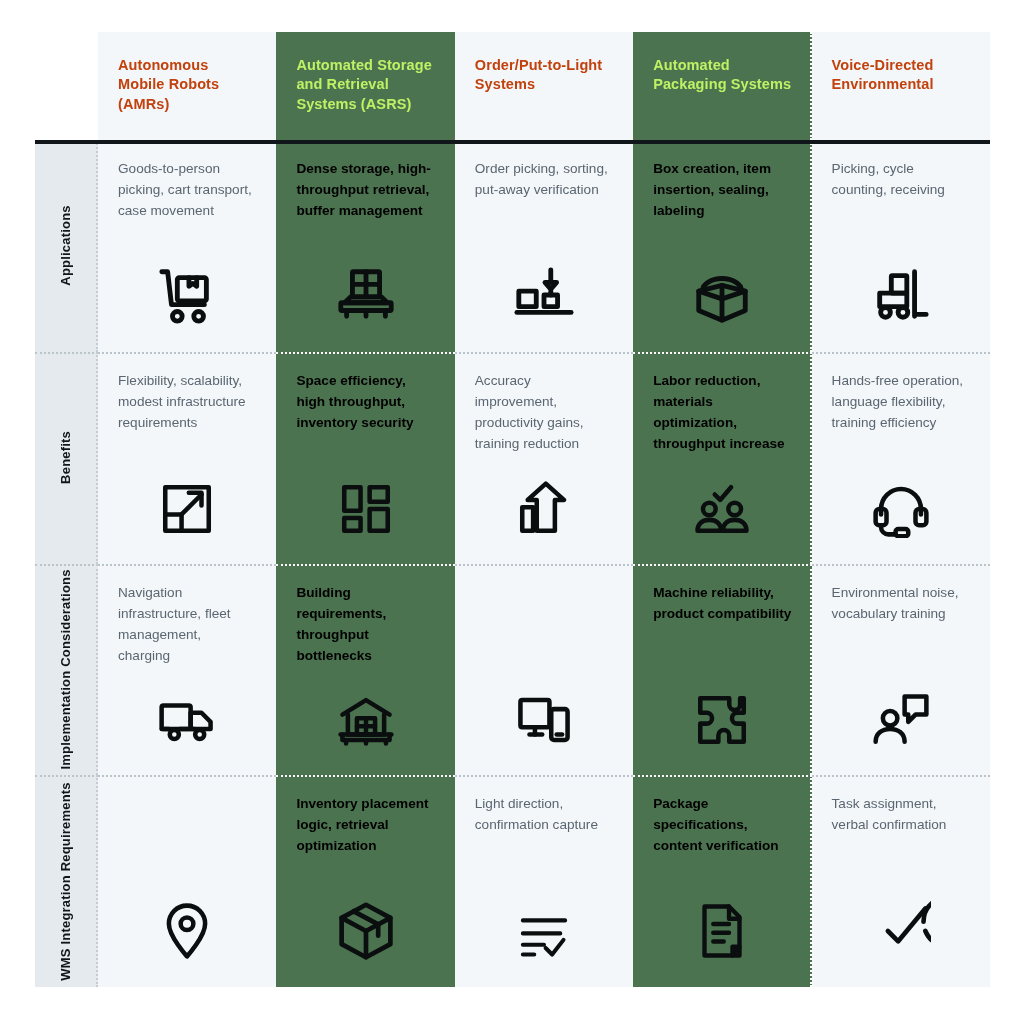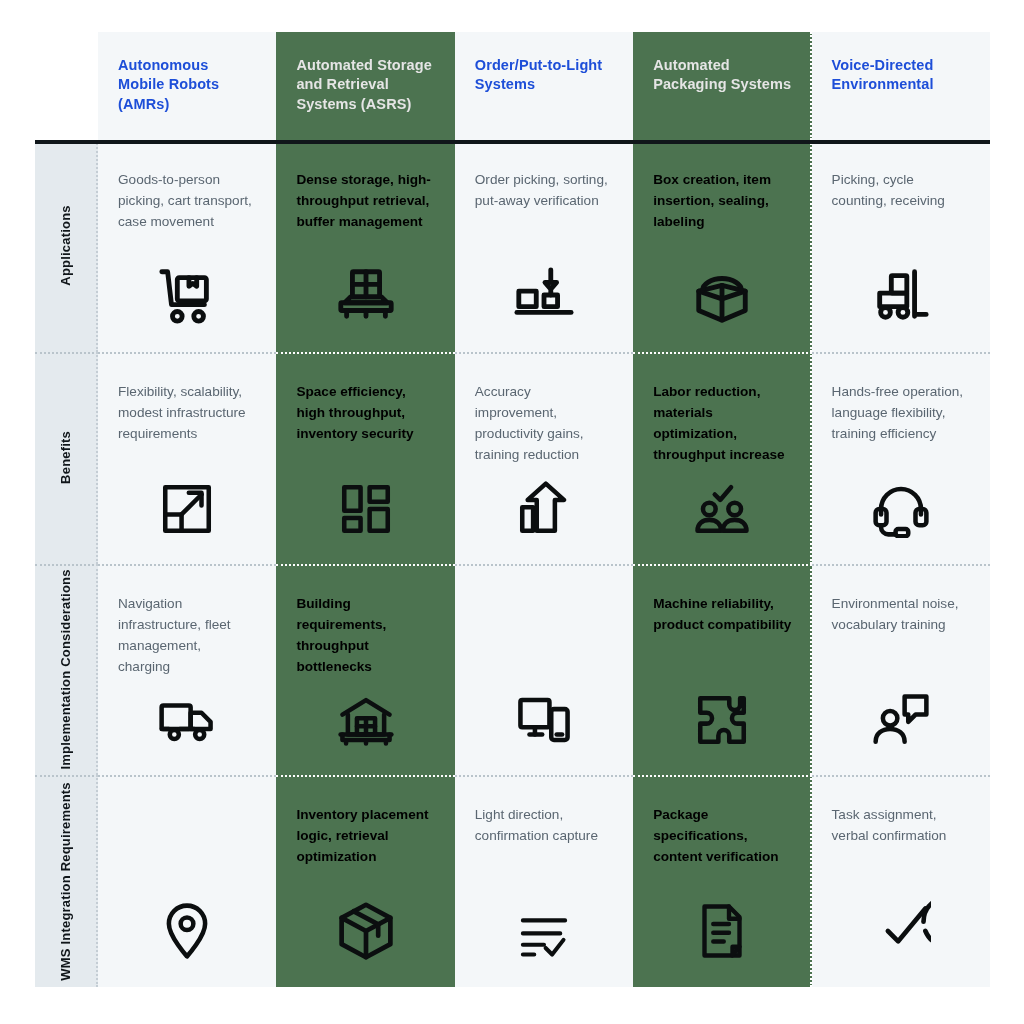--- a/index.html
+++ b/index.html
@@ -32,26 +32,26 @@
 
   
   .hcell{
     position:relative;
     padding:24px 18px 0 20px;
     box-sizing:border-box;
     background:#f4f7f9;
     font-size:14.5px;
     font-weight:700;
     line-height:1.33;
-    color:#1d4ed8;
+    color:#c2410c;
     letter-spacing:.1px;
   }
   .hcell.hl{
     background:#4c7350;
-    color:#e5e5e5;
+    color:#bef264;
   }
   .hcell.dashright::after{
     content:"";
     position:absolute;right:0;top:0;bottom:0;
     border-right:2px dotted #ffffff;
   }
 
   
   .headrule{
     position:absolute;
@@ -89,21 +89,21 @@
   .rlabel::after{
     content:"";
     position:absolute;right:0;top:0;bottom:0;
     border-right:2px dotted #c4cdd4;
   }
 
   
   .cell{
     position:relative;
     box-sizing:border-box;
-    padding:29px 20px 0 20px;
+    padding:18px 20px 0 20px;
     background:#f4f7f9;
     overflow:hidden;
   }
   .cell.hl{background:#4c7350;}
   .cell .txt{
     font-size:13.6px;
     line-height:1.55;
     color:#5a6671;
     font-weight:400;
   }

